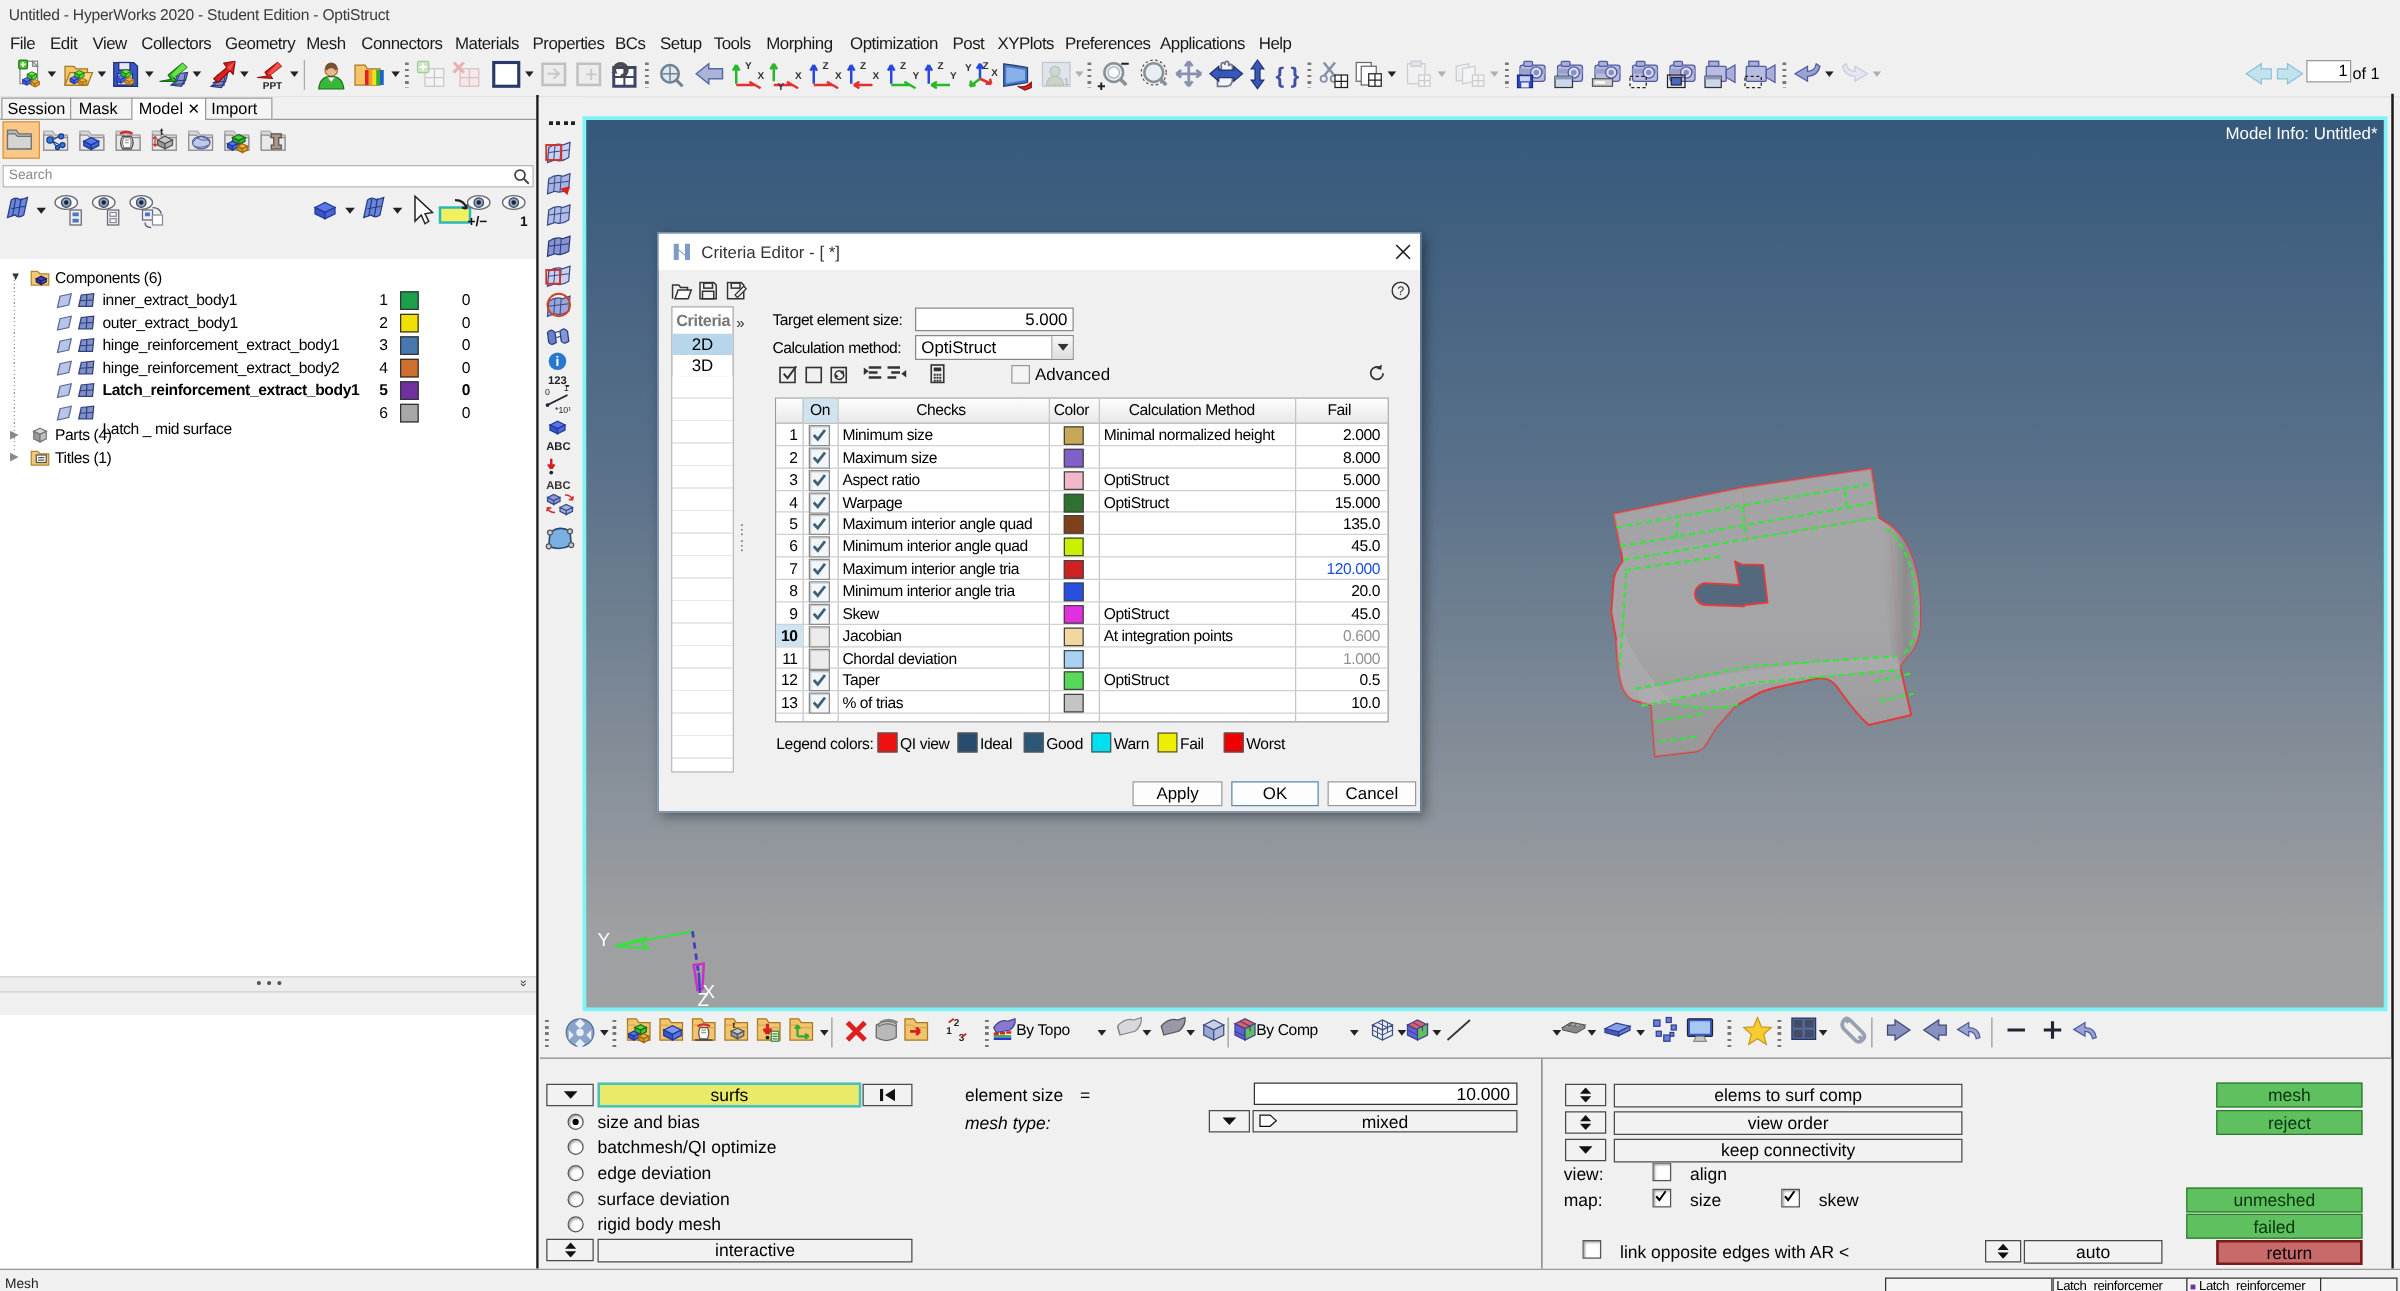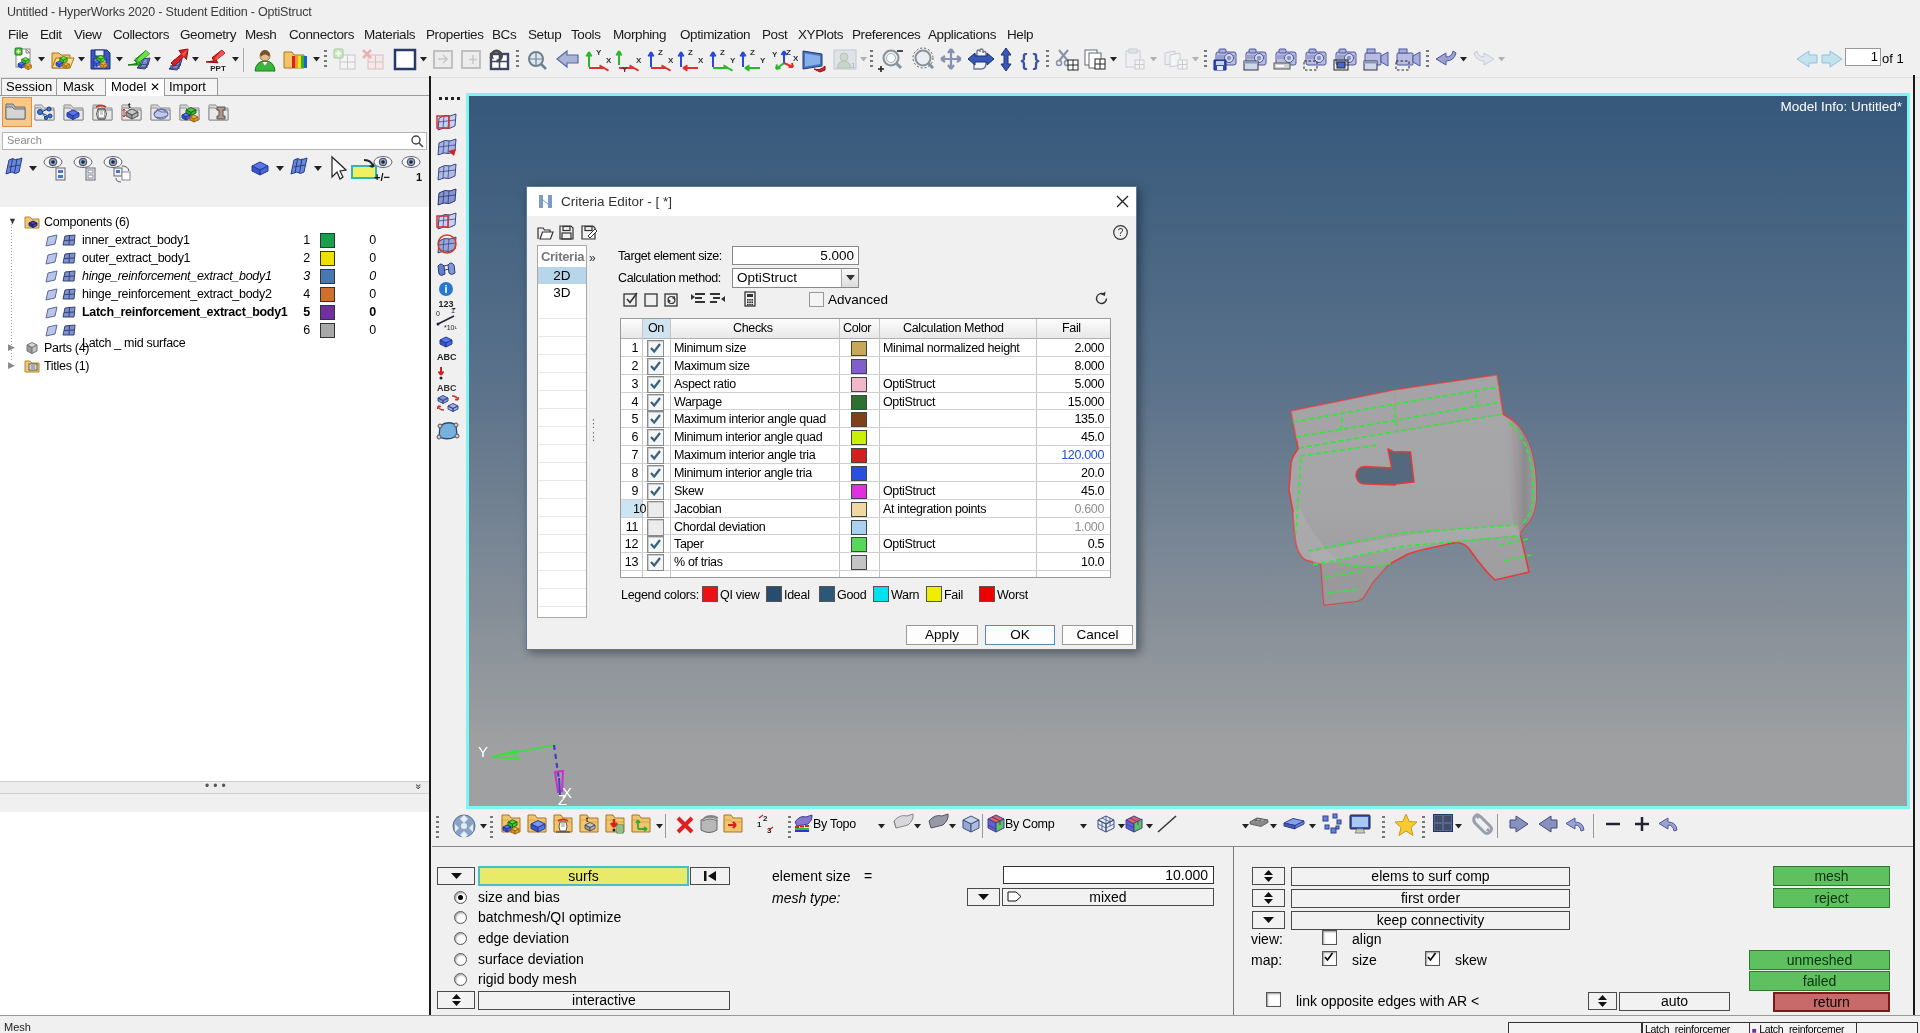--- a/index.html
+++ b/index.html
@@ -785,21 +785,21 @@
           </svg>
           <svg class="abs" style="left:62px;top:2px" width="15" height="15" viewBox="0 0 15 15">
             <path d="M1 12 L3 3 L13 2 L12 12 Z" fill="#8090c8" stroke="#30407a" stroke-width="1"></path>
             <path d="M2 7.5 L12.5 7 M7.5 2.5 L7 12" stroke="#30407a" stroke-width="1" fill="none"></path>
           </svg>
           <div class="abs" style="left:82px;top:2px;">outer_extract_body1</div>
           <div class="abs" style="left:296px;top:2px;width:14px;text-align:right;">2</div>
           <div class="abs" style="left:320px;top:2px;width:13px;height:13px;background:#f0e000;border:1px solid #333;"></div>
           <div class="abs" style="left:362px;top:2px;width:14px;text-align:right;">0</div>
         </div>
-        <div class="abs" style="left: 0px; top: 60px; width: 398px; height: 18px; font-style: italic;">
+        <div class="abs" style="left: 0px; top: 60px; width: 398px; height: 18px;">
           <svg class="abs" style="left:44px;top:2px" width="15" height="15" viewBox="0 0 15 15">
             <path d="M2 13 L4 4 L13 2 L11 11 Z" fill="#b8c4e8" stroke="#5a6a9a" stroke-width="1"></path>
           </svg>
           <svg class="abs" style="left:62px;top:2px" width="15" height="15" viewBox="0 0 15 15">
             <path d="M1 12 L3 3 L13 2 L12 12 Z" fill="#8090c8" stroke="#30407a" stroke-width="1"></path>
             <path d="M2 7.5 L12.5 7 M7.5 2.5 L7 12" stroke="#30407a" stroke-width="1" fill="none"></path>
           </svg>
           <div class="abs" style="left:82px;top:2px;">hinge_reinforcement_extract_body1</div>
           <div class="abs" style="left:296px;top:2px;width:14px;text-align:right;">3</div>
           <div class="abs" style="left:320px;top:2px;width:13px;height:13px;background:#4878b0;border:1px solid #333;"></div>
@@ -1407,21 +1407,21 @@
           <path d="M4.5 12 L9 7 L0 7 Z" fill="#111"></path>
         </svg>
       </div>
       <div class="btn" style="left:859px;top:20px;width:277px;">elems to surf comp</div>
       <div class="udbtn" style="left:820px;top:42px;width:31px;height:16px;">
         <svg width="9" height="12" viewBox="0 0 9 12" style="margin:2px auto 0;">
           <path d="M4.5 0 L9 5 L0 5 Z" fill="#111"></path>
           <path d="M4.5 12 L9 7 L0 7 Z" fill="#111"></path>
         </svg>
       </div>
-      <div class="btn" style="left:859px;top:42px;width:277px;">first order</div>
+      <div class="btn" style="left:859px;top:42px;width:277px;">view order</div>
       <div class="udbtn" style="left:820px;top:64px;width:31px;height:16px;">
         <svg width="11" height="8" viewBox="0 0 11 8" style="margin:4px auto 0;">
           <path d="M0 1 L11 1 L5.5 7 Z" fill="#111"></path>
         </svg>
       </div>
       <div class="btn" style="left:859px;top:64px;width:277px;">keep connectivity</div>
       <div class="abs tlbl" style="left:819px;top:84px;font-size:14px;">view:</div>
       <div class="chk" style="left:890px;top:83px;box-shadow:inset 1px 1px 2px #999;"></div>
       <div class="abs tlbl" style="left:920px;top:84px;font-size:14px;">align</div>
       <div class="abs tlbl" style="left:819px;top:105px;font-size:14px;">map:</div>
@@ -1653,21 +1653,21 @@
           <svg width="15" height="15" viewBox="0 0 15 15">
             <path d="M3 7 L6.2 10.5 L12 3" stroke="#3d6077" stroke-width="2.2" fill="none"></path>
           </svg>
         </div>
         <div class="abs" style="left:53px;top:164.8px;">Skew</div>
         <div class="abs" style="left:230px;top:164.8px;width:14px;height:13px;background:#e030e0;border:1px solid #444;"></div>
         <div class="abs" style="left:262px;top:164.8px;">OptiStruct</div>
         <div class="abs" style="left:415px;top:164.8px;width:68px;text-align:right;color:#000;">45.0</div>
         <div class="abs" style="left:0;top:197.5px;width:489px;height:1px;background:#d0d0d0;"></div>
         <div class="abs" style="left:0;top:180.65px;width:21px;height:17px;background:#cde4f2;"></div>
-        <div class="abs" style="left:12px;top:182.65px;width:17px;">10</div>
+        <div class="abs" style="left:0;top:182.65px;width:17px;text-align:right;font-weight:bold;">10</div>
         <div class="abs" style="left:26px;top:181.65px;width:15px;height:15px;background:#ececec;border:1px solid #8a8a8a;box-shadow:inset 1px 1px 0 #ccc;"></div>
         <div class="abs" style="left:53px;top:182.65px;">Jacobian</div>
         <div class="abs" style="left:230px;top:182.65px;width:14px;height:13px;background:#f0d8a0;border:1px solid #444;"></div>
         <div class="abs" style="left:262px;top:182.65px;">At integration points</div>
         <div class="abs" style="left:415px;top:182.65px;width:68px;text-align:right;color:#909090;">0.600</div>
         <div class="abs" style="left:0;top:215.35px;width:489px;height:1px;background:#d0d0d0;"></div>
         <div class="abs" style="left:0;top:200.5px;width:17px;text-align:right;">11</div>
         <div class="abs" style="left:26px;top:199.5px;width:15px;height:15px;background:#ececec;border:1px solid #8a8a8a;box-shadow:inset 1px 1px 0 #ccc;"></div>
         <div class="abs" style="left:53px;top:200.5px;">Chordal deviation</div>
         <div class="abs" style="left:230px;top:200.5px;width:14px;height:13px;background:#a8d0f0;border:1px solid #444;"></div>

